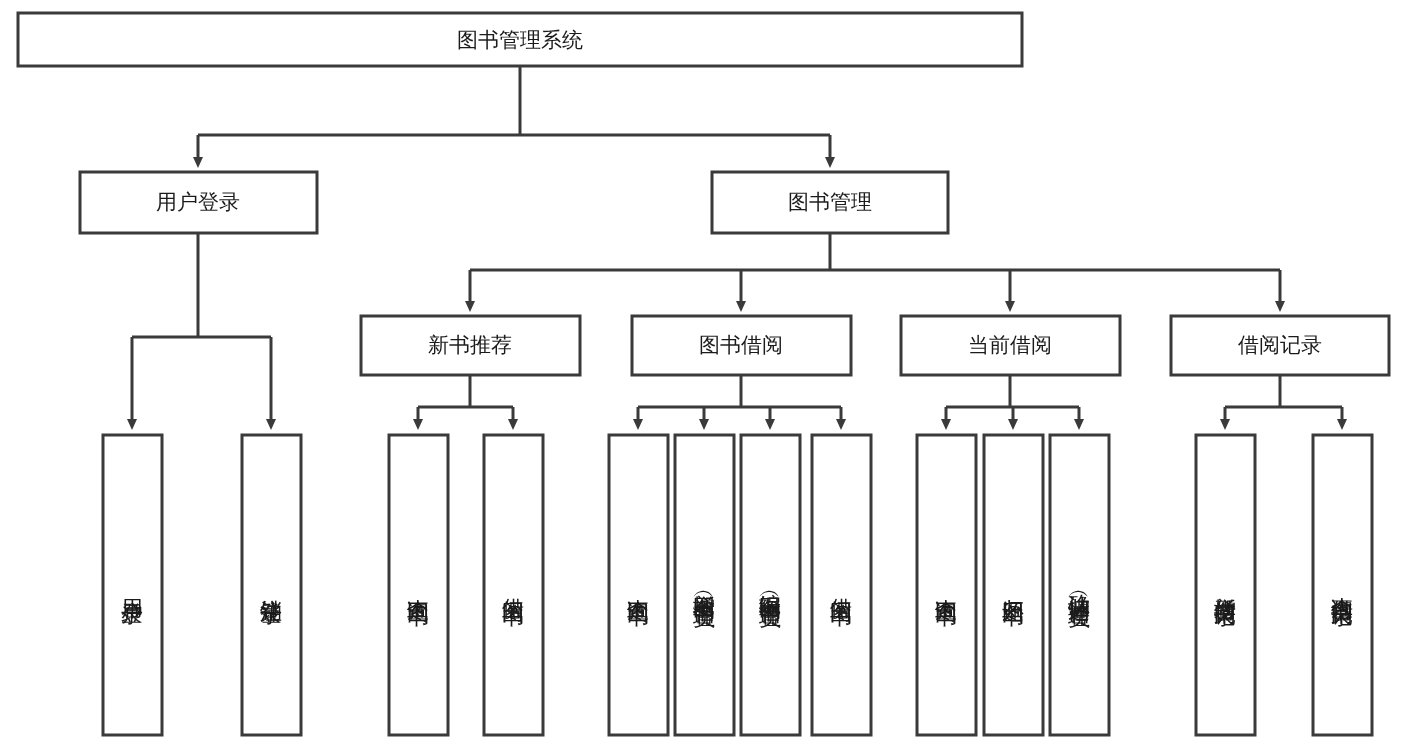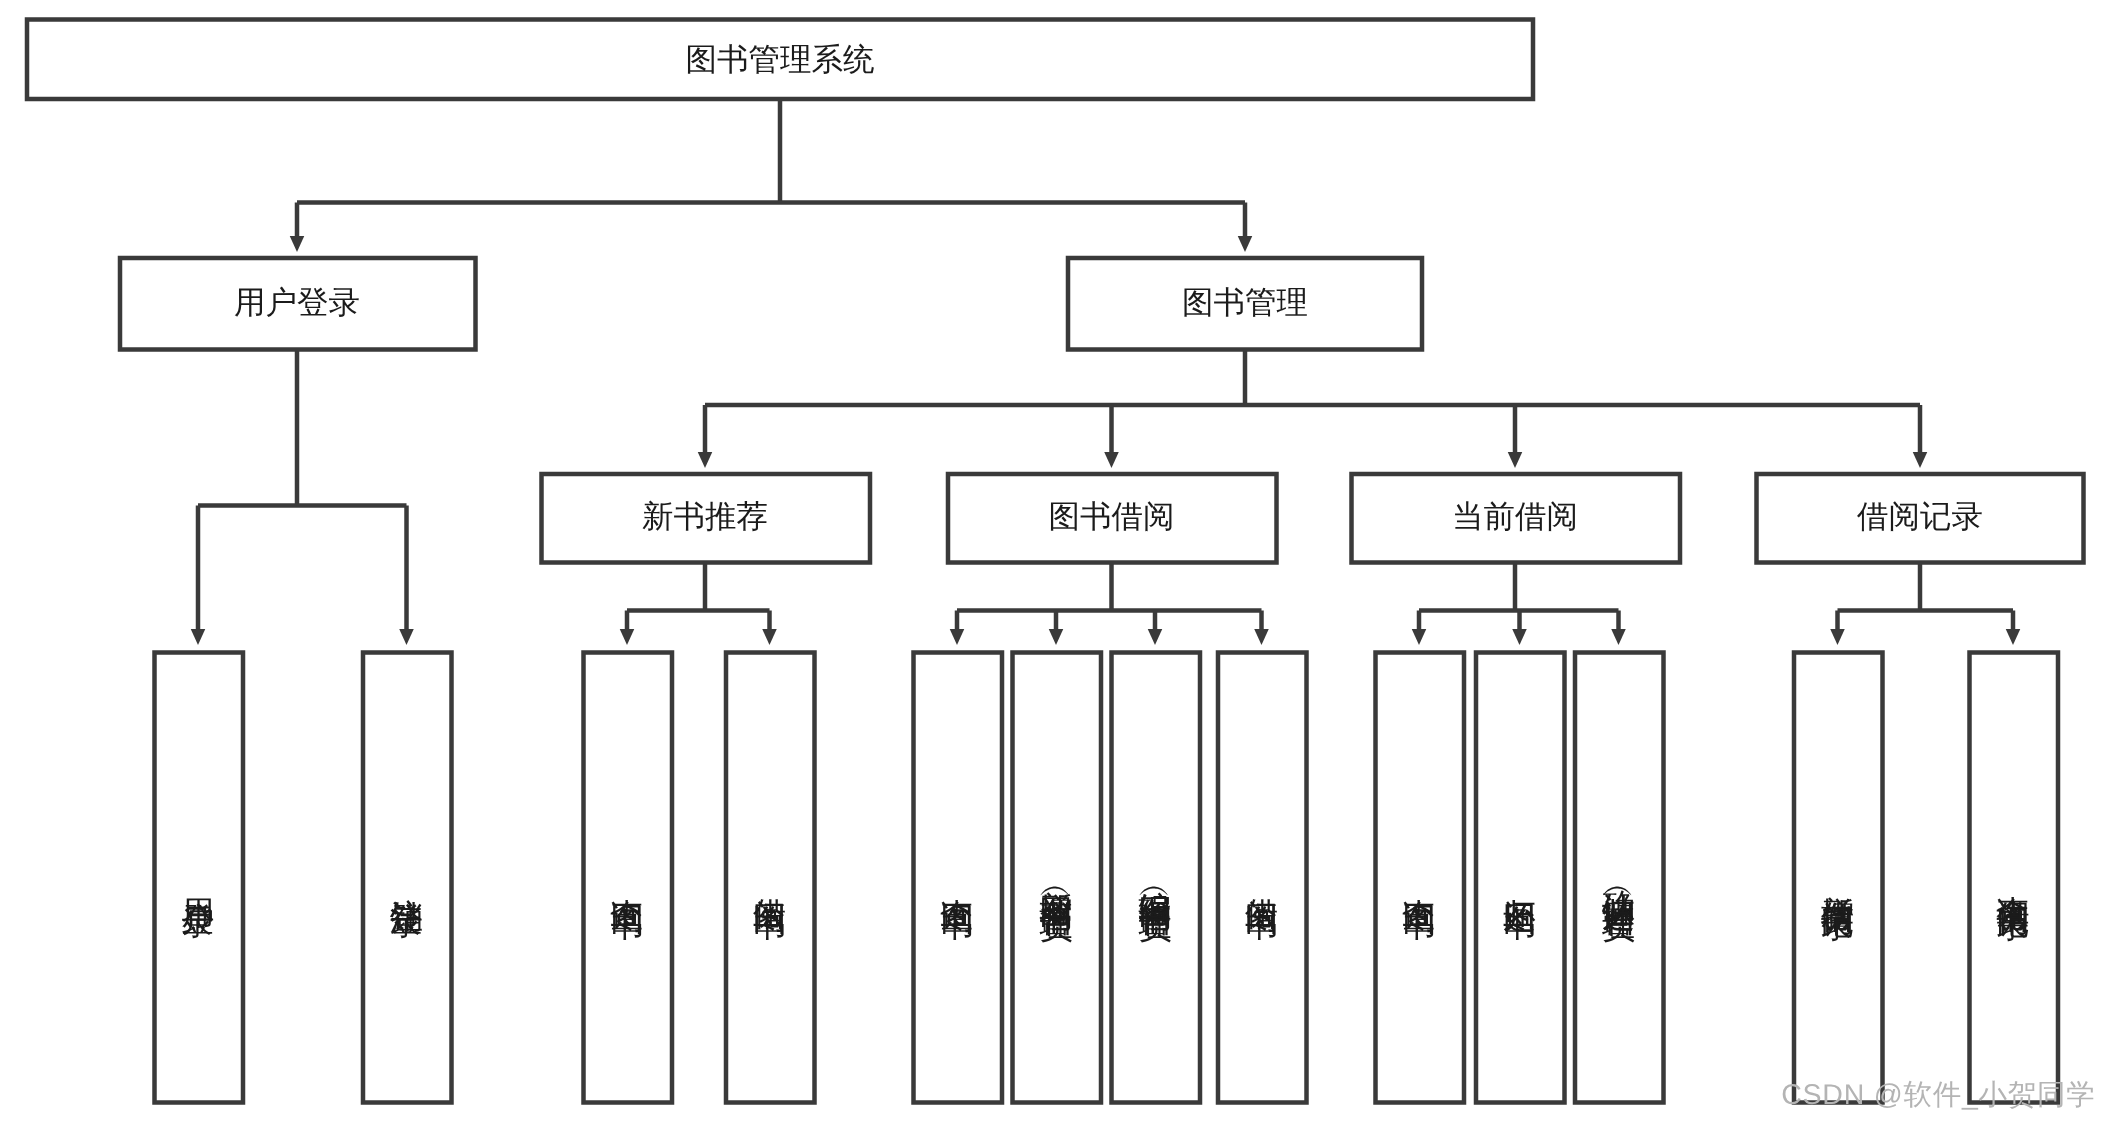--- a/index.html
+++ b/index.html
@@ -217,15 +217,14 @@
     <span class="leaf-label">确认归还（管理员）</span>
   </div>
 
   <div class="leaf-label-wrap" style="left:1196px; top:435px; width:59px; height:300px;">
     <span class="leaf-label">新增借阅记录</span>
   </div>
   <div class="leaf-label-wrap" style="left:1313px; top:435px; width:59px; height:300px;">
     <span class="leaf-label">查询借阅记录</span>
   </div>
 
-  <div class="watermark">CSDN @软件_小贺同学</div>
 
 </div>
 
 </body></html>

